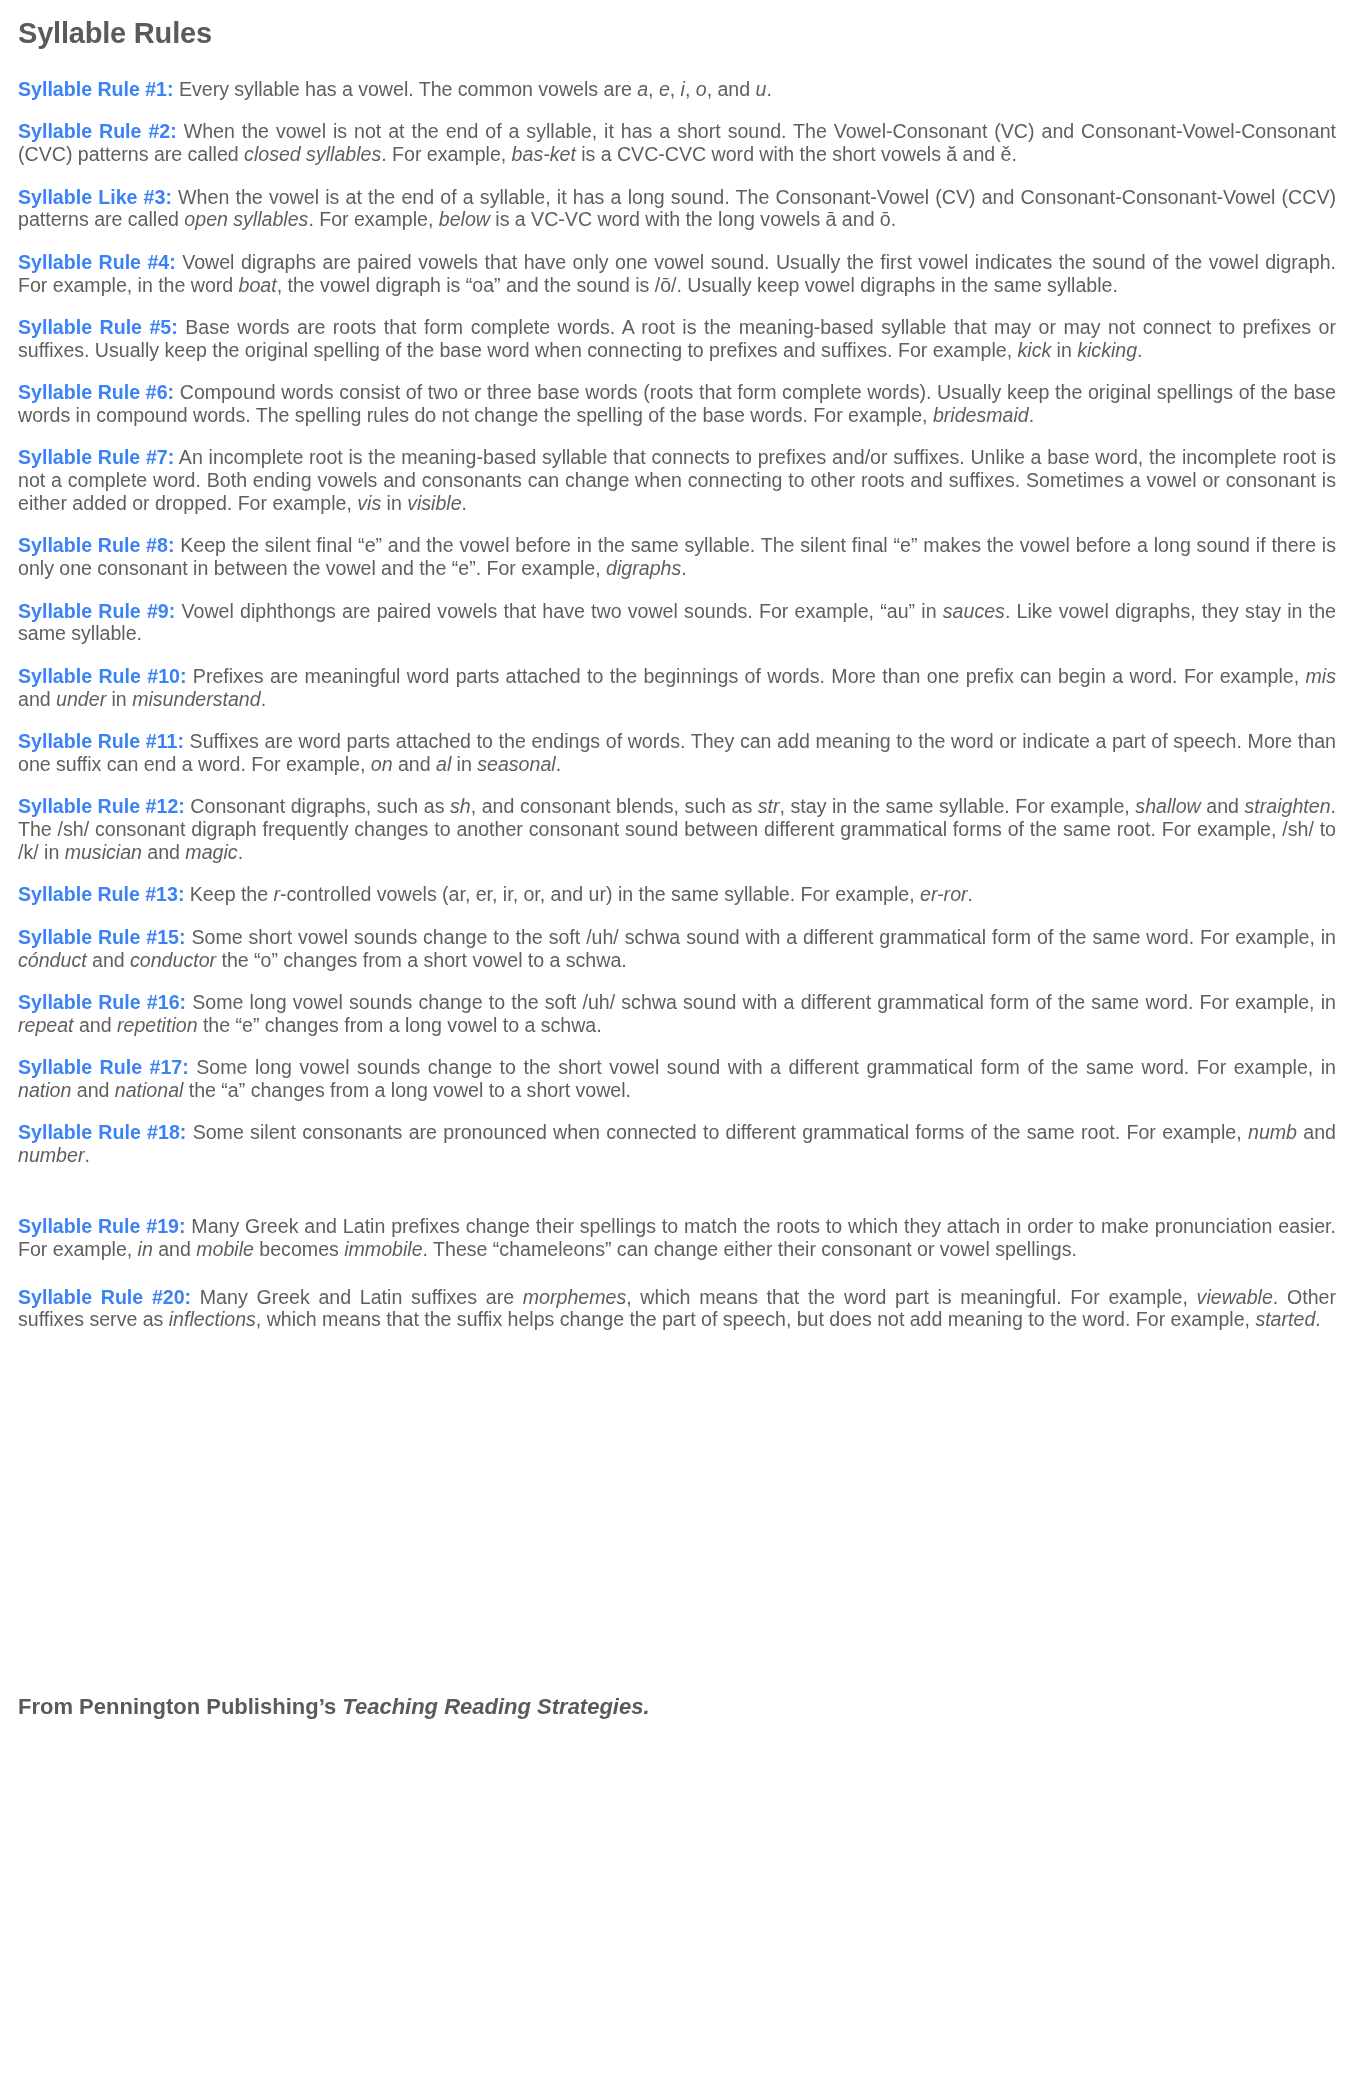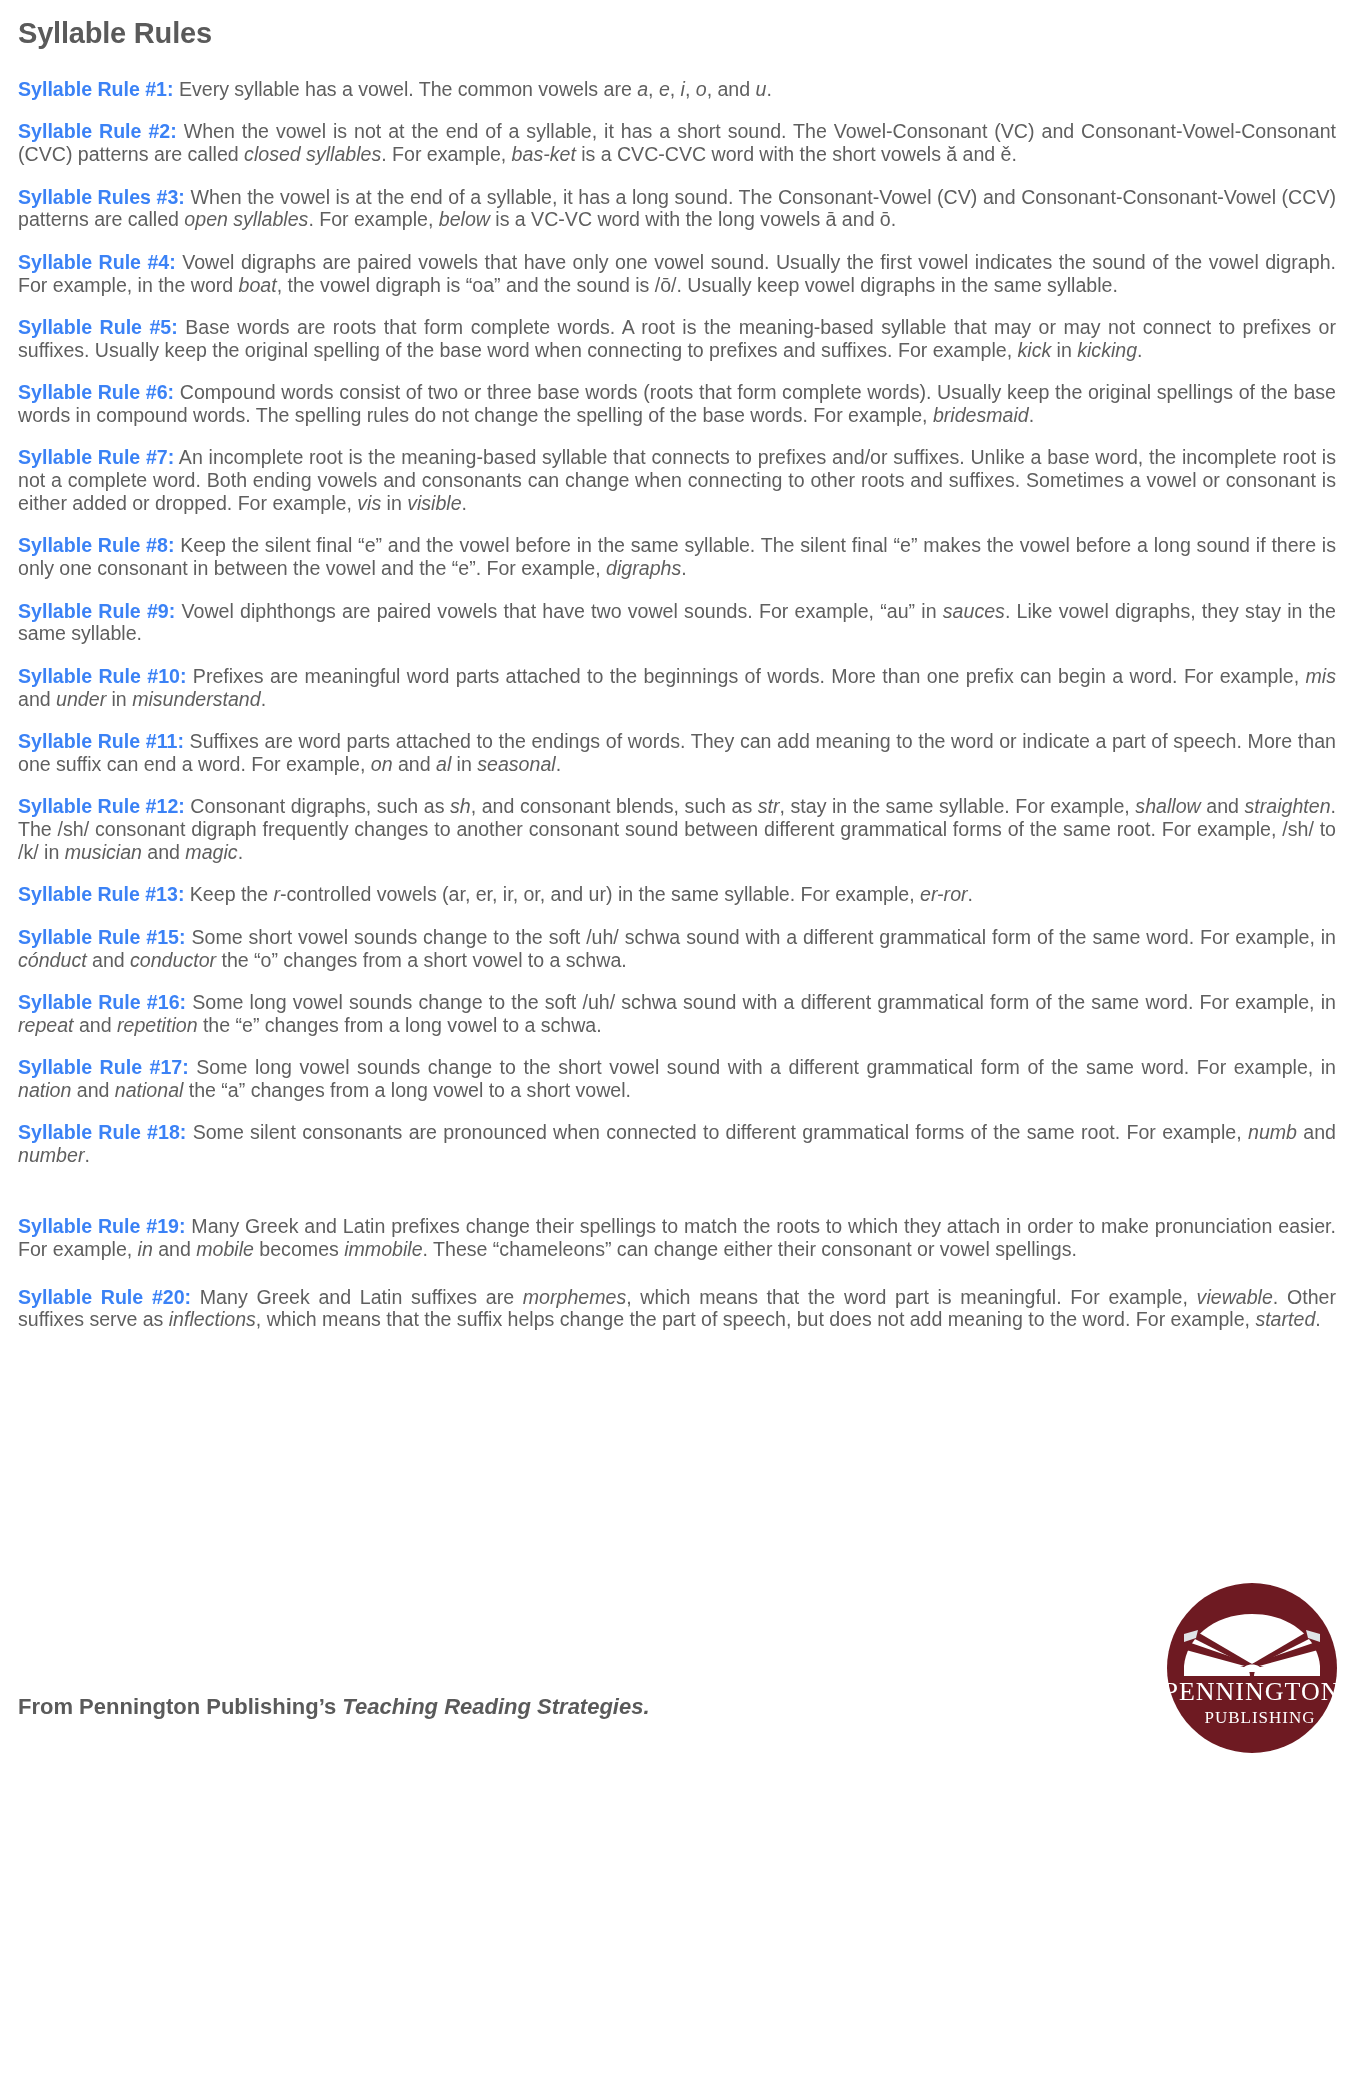--- a/index.html
+++ b/index.html
@@ -74,21 +74,21 @@
 </head>
 <body>
 
 <div class="page">
 
   <h1 class="page-title">Syllable Rules</h1>
 
   <div class="rules">
       <p class="rule"><span class="lbl">Syllable Rule #1:</span><span> Every syllable has a vowel. The common vowels are <i>a</i>, <i>e</i>, <i>i</i>, <i>o</i>, and <i>u</i>.</span></p>
       <p class="rule"><span class="lbl">Syllable Rule #2:</span><span> When the vowel is not at the end of a syllable, it has a short sound. The Vowel-Consonant (VC) and Consonant-Vowel-Consonant (CVC) patterns are called <i>closed syllables</i>. For example, <i>bas-ket</i> is a CVC-CVC word with the short vowels ă and ě.</span></p>
-      <p class="rule"><span class="lbl">Syllable Rules #3:</span><span> When the vowel is at the end of a syllable, it has a long sound. The Consonant-Vowel (CV) and Consonant-Consonant-Vowel (CCV) patterns are called <i>open syllables</i>. For example, <i>below</i> is a VC-VC word with the long vowels ā and ō.</span></p>
+      <p class="rule"><span class="lbl">Syllable Like #3:</span><span> When the vowel is at the end of a syllable, it has a long sound. The Consonant-Vowel (CV) and Consonant-Consonant-Vowel (CCV) patterns are called <i>open syllables</i>. For example, <i>below</i> is a VC-VC word with the long vowels ā and ō.</span></p>
       <p class="rule"><span class="lbl">Syllable Rule #4:</span><span> Vowel digraphs are paired vowels that have only one vowel sound. Usually the first vowel indicates the sound of the vowel digraph. For example, in the word <i>boat</i>, the vowel digraph is “oa” and the sound is /ō/. Usually keep vowel digraphs in the same syllable.</span></p>
       <p class="rule"><span class="lbl">Syllable Rule #5:</span><span> Base words are roots that form complete words. A root is the meaning-based syllable that may or may not connect to prefixes or suffixes. Usually keep the original spelling of the base word when connecting to prefixes and suffixes. For example, <i>kick</i> in <i>kicking</i>.</span></p>
       <p class="rule"><span class="lbl">Syllable Rule #6:</span><span> Compound words consist of two or three base words (roots that form complete words). Usually keep the original spellings of the base words in compound words. The spelling rules do not change the spelling of the base words. For example, <i>bridesmaid</i>.</span></p>
       <p class="rule"><span class="lbl">Syllable Rule #7:</span><span> An incomplete root is the meaning-based syllable that connects to prefixes and/or suffixes. Unlike a base word, the incomplete root is not a complete word. Both ending vowels and consonants can change when connecting to other roots and suffixes. Sometimes a vowel or consonant is either added or dropped. For example, <i>vis</i> in <i>visible</i>.</span></p>
       <p class="rule"><span class="lbl">Syllable Rule #8:</span><span> Keep the silent final “e” and the vowel before in the same syllable. The silent final “e” makes the vowel before a long sound if there is only one consonant in between the vowel and the “e”. For example, <i>digraphs</i>.</span></p>
       <p class="rule"><span class="lbl">Syllable Rule #9:</span><span> Vowel diphthongs are paired vowels that have two vowel sounds. For example, “au” in <i>sauces</i>. Like vowel digraphs, they stay in the same syllable.</span></p>
       <p class="rule"><span class="lbl">Syllable Rule #10:</span><span> Prefixes are meaningful word parts attached to the beginnings of words. More than one prefix can begin a word. For example, <i>mis</i> and <i>under</i> in <i>misunderstand</i>.</span></p>
       <p class="rule"><span class="lbl">Syllable Rule #11:</span><span> Suffixes are word parts attached to the endings of words. They can add meaning to the word or indicate a part of speech. More than one suffix can end a word. For example, <i>on</i> and <i>al</i> in <i>seasonal</i>.</span></p>
       <p class="rule"><span class="lbl">Syllable Rule #12:</span><span> Consonant digraphs, such as <i>sh</i>, and consonant blends, such as <i>str</i>, stay in the same syllable. For example, <i>shallow</i> and <i>straighten</i>. The /sh/ consonant digraph frequently changes to another consonant sound between different grammatical forms of the same root. For example, /sh/ to /k/ in <i>musician</i> and <i>magic</i>.</span></p>
       <p class="rule"><span class="lbl">Syllable Rule #13:</span><span> Keep the <i>r</i>-controlled vowels (ar, er, ir, or, and ur) in the same syllable. For example, <i>er-ror</i>.</span></p>
@@ -97,36 +97,14 @@
       <p class="rule"><span class="lbl">Syllable Rule #17:</span><span> Some long vowel sounds change to the short vowel sound with a different grammatical form of the same word. For example, in <i>nation</i> and <i>national</i> the “a” changes from a long vowel to a short vowel.</span></p>
       <p class="rule"><span class="lbl">Syllable Rule #18:</span><span> Some silent consonants are pronounced when connected to different grammatical forms of the same root. For example, <i>numb</i> and <i>number</i>.</span></p>
       <p class="rule gap-extra"><span class="lbl">Syllable Rule #19:</span><span> Many Greek and Latin prefixes change their spellings to match the roots to which they attach in order to make pronunciation easier. For example, <i>in</i> and <i>mobile</i> becomes <i>immobile</i>. These “chameleons” can change either their consonant or vowel spellings.</span></p>
       <p class="rule"><span class="lbl">Syllable Rule #20:</span><span> Many Greek and Latin suffixes are <i>morphemes</i>, which means that the word part is meaningful. For example, <i>viewable</i>. Other suffixes serve as <i>inflections</i>, which means that the suffix helps change the part of speech, but does not add meaning to the word. For example, <i>started</i>.</span></p>
     </div>
 
   <div class="footer">
     <span>From Pennington Publishing’s </span><span class="ital">Teaching Reading Strategies.</span>
   </div>
 
-  <div class="logo-wrap">
-    <svg class="logo-svg" viewBox="0 0 176 176">
-      <circle cx="88" cy="88" r="85" fill="#6e1a22"></circle>
-      <path d="M88 34 C 48 34, 22 60, 20 86 L 156 86 C 154 60, 128 34, 88 34 Z" fill="#ffffff"></path>
-
-      <g fill="#6e1a22">
-        <path d="M88 84 L 24 62 L 22 70 L 88 88 Z"></path>
-        <path d="M88 84 L 30 50 L 27 57 L 88 88 Z"></path>
-        <path d="M88 84 L 152 62 L 154 70 L 88 88 Z"></path>
-        <path d="M88 84 L 146 50 L 149 57 L 88 88 Z"></path>
-      </g>
-      <g fill="#dfe3e6">
-        <path d="M20 62 L 32 58 L 34 50 L 20 54 Z"></path>
-        <path d="M156 62 L 144 58 L 142 50 L 156 54 Z"></path>
-      </g>
-      <path d="M20 86 L 20 96 L 86 96 C 86 90, 82 87, 76 86 Z" fill="#ffffff"></path>
-      <path d="M156 86 L 156 96 L 90 96 C 90 90, 94 87, 100 86 Z" fill="#ffffff"></path>
-      <path d="M76 92 C 80 82, 96 82, 100 92 Z" fill="#ffffff"></path>
-      <text x="88" y="120" fill="#ffffff" font-family="'Liberation Serif', serif" font-size="26" letter-spacing="1" text-anchor="middle">PENNINGTON</text>
-      <text x="96" y="143" fill="#ffffff" font-family="'Liberation Serif', serif" font-size="17" letter-spacing="1" text-anchor="middle">PUBLISHING</text>
-    </svg>
-  </div>
 
 </div>
 
 </body></html>

